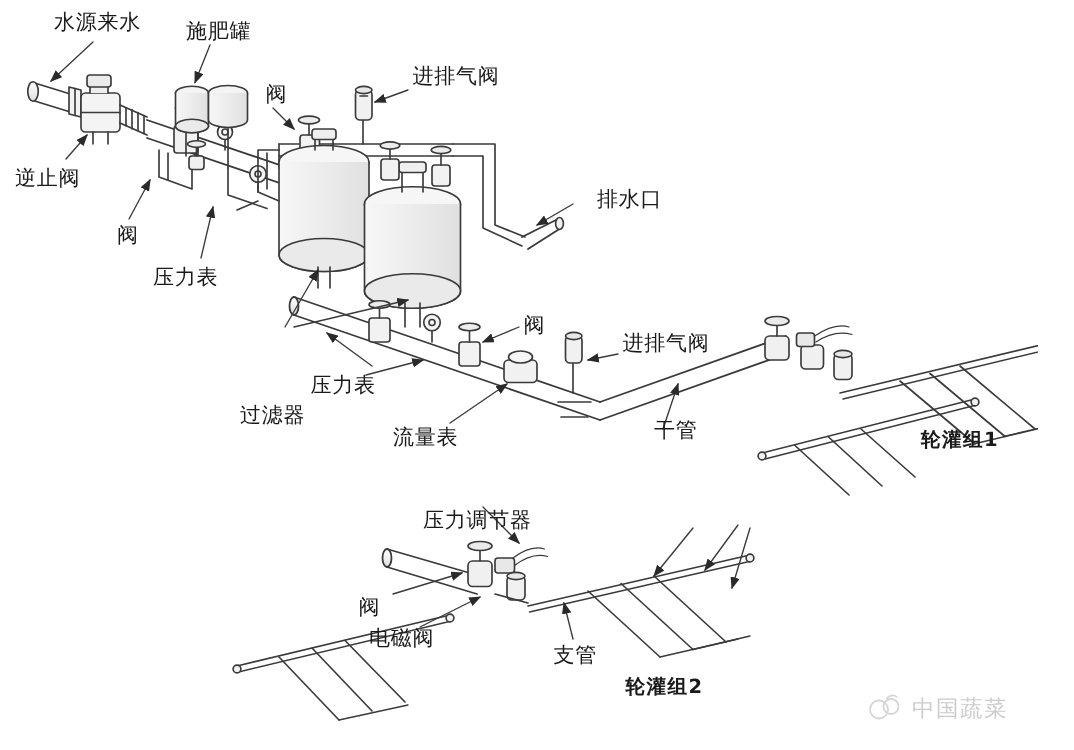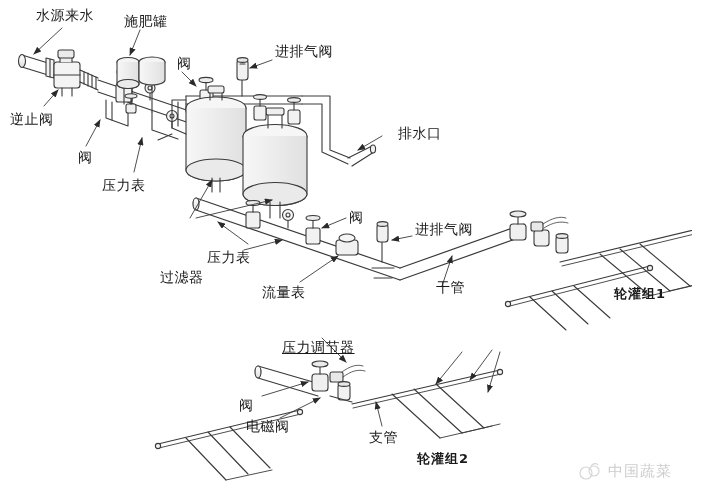--- a/index.html
+++ b/index.html
@@ -27,21 +27,21 @@
     white-space: nowrap;
     line-height: 1.05;
     font-family: "DejaVu Sans", "Liberation Sans", sans-serif;
     letter-spacing: 0.5px;
   }
   .lbl-reg { font-size: 14px; font-weight: 400; }
   .lbl-bold { font-size: 13px; font-weight: 700; letter-spacing: 1px; }
   .wm {
     position: absolute;
     display: flex;
-    align-items: flex-start;
+    align-items: center;
     gap: 6px;
     opacity: 0.30;
   }
   .wm-text {
     font-size: 15px;
     color: #555;
     font-family: "DejaVu Sans", "Liberation Sans", sans-serif;
     letter-spacing: 1px;
   }
 </style>
@@ -352,21 +352,21 @@
   <div class="lbl lbl-reg" style="left:78px;  top:150px;">阀</div>
   <div class="lbl lbl-reg" style="left:102px; top:178px;">压力表</div>
   <div class="lbl lbl-reg" style="left:366px; top:126px;margin-left:32px;">排水口</div>
   <div class="lbl lbl-reg" style="left:160px; top:222px;margin-top:48px;">过滤器</div>
   <div class="lbl lbl-reg" style="left:207px; top:250px;">压力表</div>
   <div class="lbl lbl-reg" style="left:349px; top:210px;">阀</div>
   <div class="lbl lbl-reg" style="left:415px; top:222px;">进排气阀</div>
   <div class="lbl lbl-reg" style="left:262px; top:285px;">流量表</div>
   <div class="lbl lbl-reg" style="left:436px; top:280px;text-align:center;">干管</div>
   <div class="lbl lbl-bold" style="left:614px; top:287px;">轮灌组1</div>
-  <div class="lbl lbl-reg" style="left:282px; top:340px;text-decoration:underline;">压力调节器</div>
+  <div class="lbl lbl-reg" style="left:282px; top:340px;">压力调节器</div>
   <div class="lbl lbl-reg" style="left:239px; top:398px;">阀</div>
   <div class="lbl lbl-reg" style="left:246px; top:419px;">电磁阀</div>
   <div class="lbl lbl-reg" style="left:369px; top:430px;">支管</div>
   <div class="lbl lbl-bold" style="left:389px; top:452px;margin-left:28px;">轮灌组2</div>
 
   <div class="wm" style="left:578px; top:462px;">
     <svg width="24" height="20" viewBox="0 0 24 20">
       <circle cx="8" cy="11" r="6" fill="none" stroke="#777" stroke-width="1.2"></circle>
       <circle cx="16" cy="9" r="5" fill="none" stroke="#777" stroke-width="1.2"></circle>
       <path d="M13,4 C15,1 19,1 20,3" fill="none" stroke="#777" stroke-width="1.2"></path>

